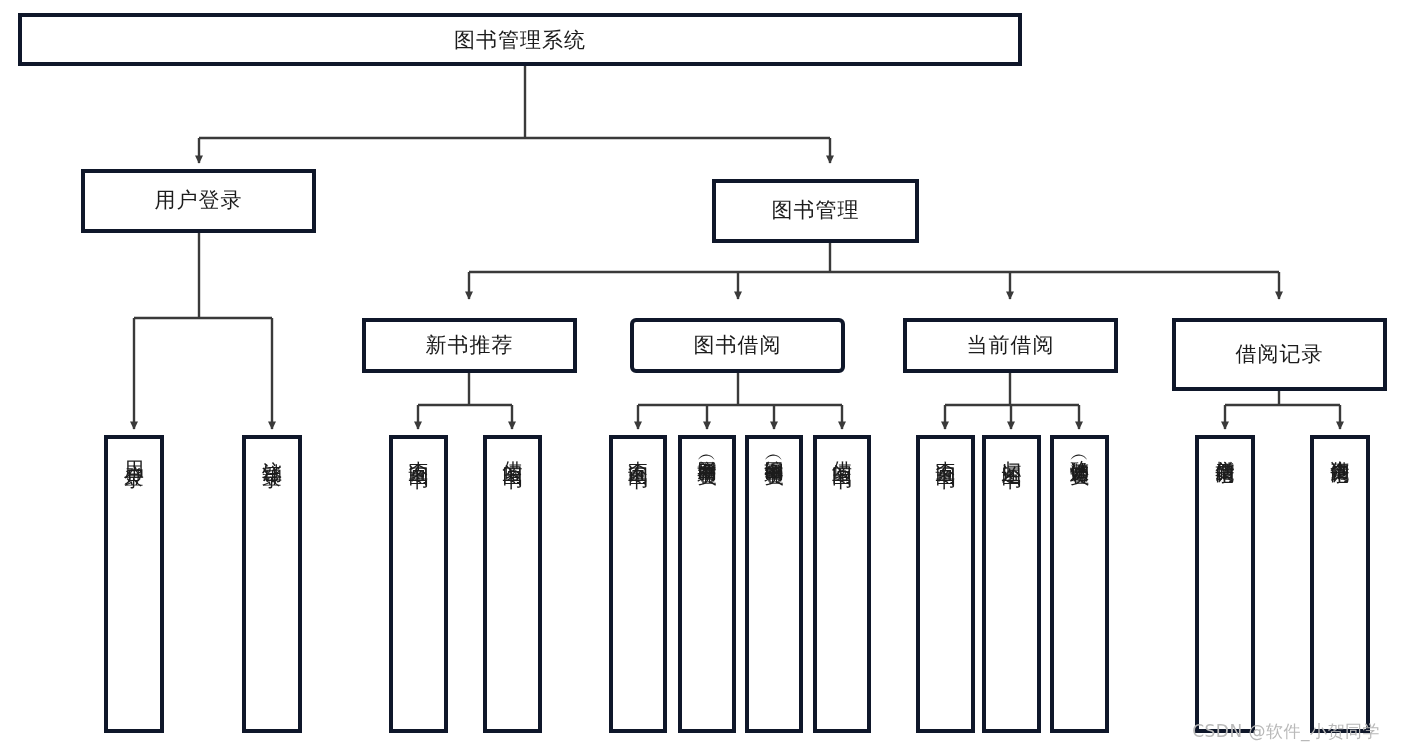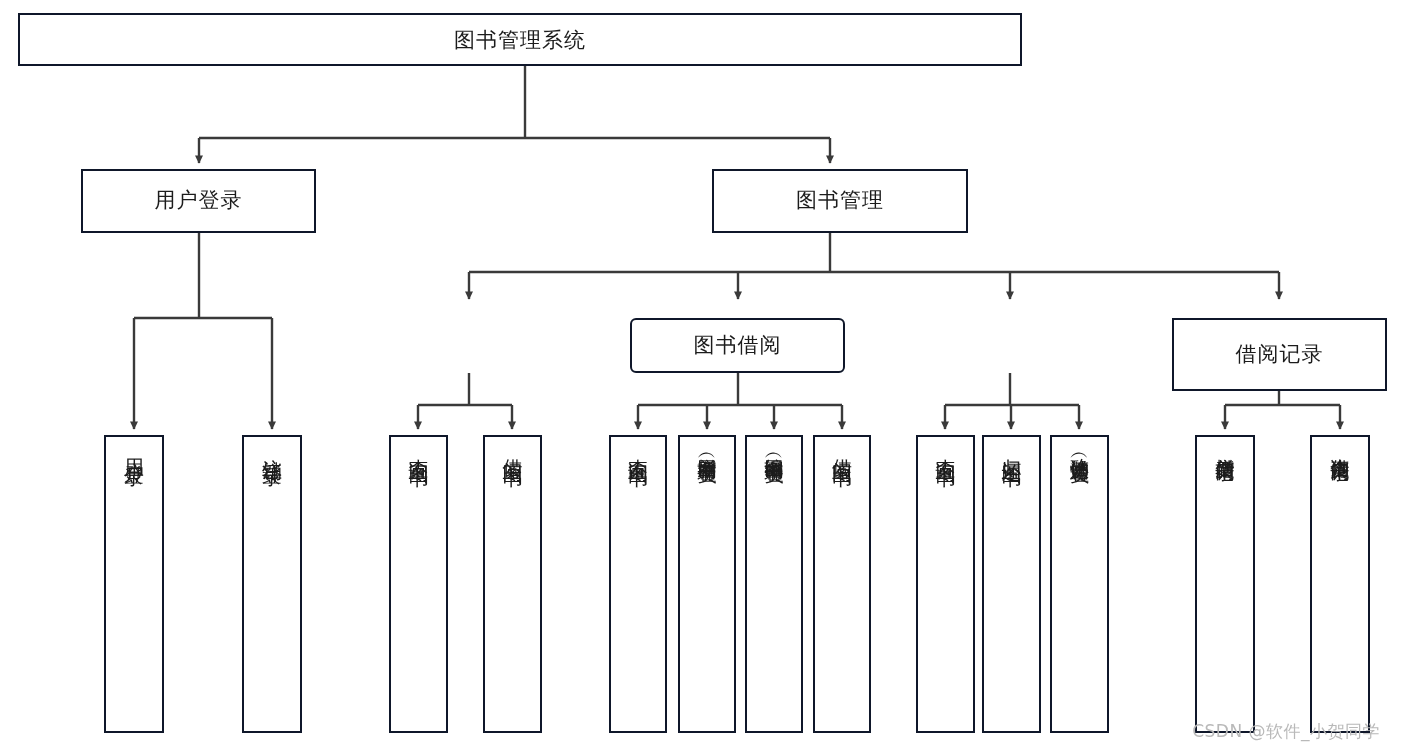--- a/index.html
+++ b/index.html
@@ -21,21 +21,21 @@
     position: absolute;
     left: 0;
     top: 0;
     width: 1405px;
     height: 747px;
     pointer-events: none;
   }
   .node {
     position: absolute;
     box-sizing: border-box;
-    border: 2px solid #0f172a;
+    border: 4px solid #0f172a;
     background: #ffffff;
     display: flex;
     align-items: center;
     justify-content: center;
     color: #1c1c1c;
   }
   .node.h {
     font-size: 21px;
     letter-spacing: 1px;
     line-height: 1.2;
@@ -127,27 +127,33 @@
     </g>
   </svg>
 
   <div class="node root" style="left:18px; top:13px; width:1004px; height:53px;">
     <span>图书管理系统</span>
   </div>
 
   <div class="node h" style="left:81px; top:169px; width:235px; height:64px;">
     <span>用户登录</span>
   </div>
-  <div class="node h" style="left:712px; top:169px; width:256px; height:64px;">
+  <div class="node h" style="left:712px; top:179px; width:207px; height:64px;">
     <span>图书管理</span>
   </div>
 
+  <div class="node h" style="left:362px; top:318px; width:215px; height:55px;">
+    <span>新书推荐</span>
+  </div>
   <div class="node h" style="left:630px; top:318px; width:215px; height:55px;border-radius:6px;">
     <span>图书借阅</span>
   </div>
+  <div class="node h" style="left:903px; top:318px; width:215px; height:55px;">
+    <span>当前借阅</span>
+  </div>
   <div class="node h" style="left:1172px; top:318px; width:215px; height:73px;">
     <span>借阅记录</span>
   </div>
 
   <div class="node v" style="left:104px; top:435px; width:60px; height:298px;">
     <span class="vtext">用户登录</span>
   </div>
   <div class="node v" style="left:242px; top:435px; width:60px; height:298px;">
     <span class="vtext">注销登录</span>
   </div>

